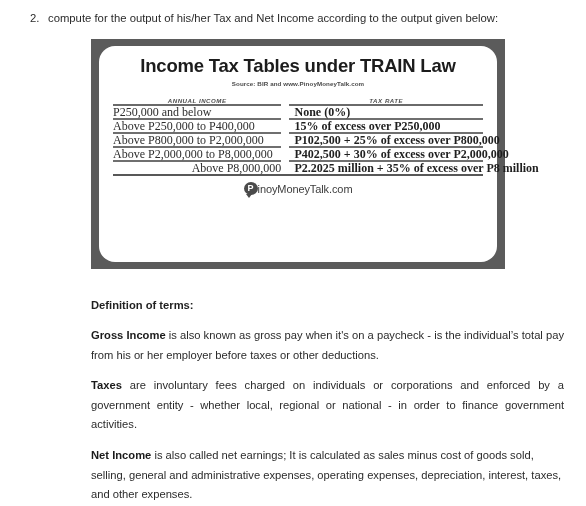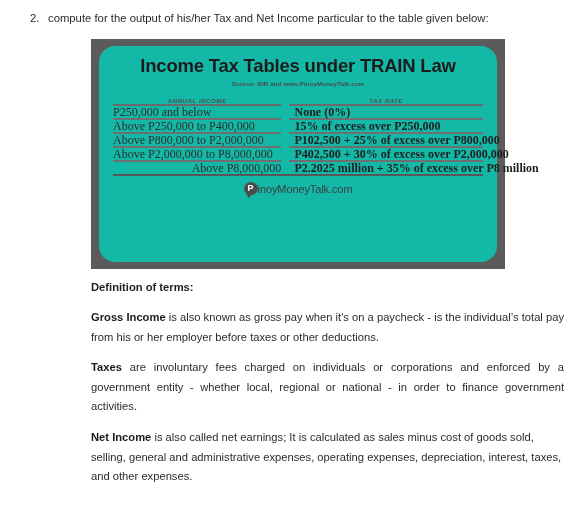--- a/index.html
+++ b/index.html
@@ -56,21 +56,21 @@
     height: 230px;
     background: #5b5b5b;
     box-sizing: border-box;
   }
   .table-card {
     position: absolute;
     left: 8px;
     top: 7px;
     right: 8px;
     bottom: 7px;
-    background: #14b8a6;
+    background: #ffffff;
     border-radius: 16px;
     box-sizing: border-box;
     padding: 9px 14px 0 14px;
   }
 
   .tt-title {
     text-align: center;
     font-size: 18.5px;
     font-weight: bold;
     letter-spacing: -0.2px;
@@ -190,21 +190,21 @@
 
   
   .definitions {
     padding: 0 22px 0 91px;
   }
   .def-heading {
     font-size: 11.2px;
     font-weight: bold;
     color: #1f1f1f;
     line-height: 19px;
-    margin-top: 9px;
+    margin-top: 27px;
   }
   .def-para {
     font-size: 11.2px;
     line-height: 19.5px;
     color: #2b2b2b;
     text-align: justify;
   }
   .def-para b {
     font-weight: bold;
     color: #1a1a1a;
@@ -214,21 +214,21 @@
   }
 </style>
 </head>
 <body>
 
 <div class="page">
 
   <div class="question">
     <div class="question-num">2.</div>
     <div class="question-body">
-      <div class="line2">compute for the output of his/her Tax and Net Income particular to the table given below:</div>
+      <div class="line2">compute for the output of his/her Tax and Net Income according to the output given below:</div>
     </div>
   </div>
 
   <div class="table-figure-wrap">
     <div class="table-frame">
       <div class="table-card">
 
         <div class="tt-title">Income Tax Tables under TRAIN Law</div>
         <div class="tt-source">Source: BIR and www.PinoyMoneyTalk.com</div>
 

